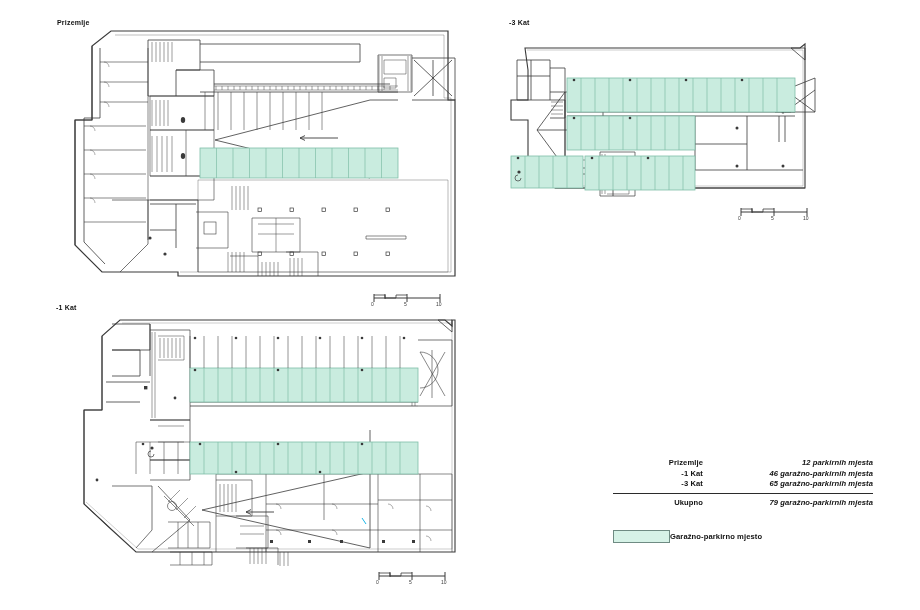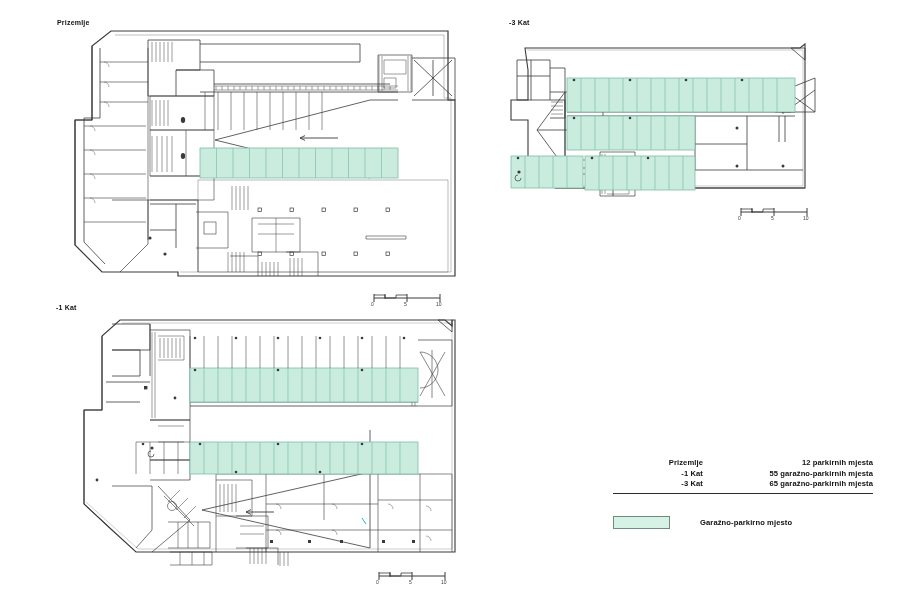--- a/index.html
+++ b/index.html
@@ -16,34 +16,34 @@
   }
   .plan-svg{display:block;}
   
   .legend{position:absolute;left:613px;top:458px;width:260px;}
   .legend-table{width:100%;border-collapse:collapse;}
   .legend-table td{
     font-size:7.6px;font-weight:bold;color:#111;
     padding:0 0 1.6px 0;vertical-align:top;white-space:nowrap;
     letter-spacing:.1px;
   }
-  .legend-table td.val{padding-left:0;}
+  .legend-table td.val{padding-left:0;font-style:italic;}
   .col-label{width:90px;}
   .rule{
     height:0;border-top:1px solid #2b2b2b;margin:3px 0 4px 0;width:100%;
   }
   .total-row td{font-size:7.6px;font-weight:bold;}
   .swatch-row{margin-top:22px;display:flex;align-items:center;}
   .swatch{
     width:57px;height:13px;background:#d6f2e7;
     border:1.4px solid #6f8b83;box-sizing:border-box;
   }
   .swatch-label{
     font-size:7.6px;font-weight:bold;color:#111;
-    margin-left:30px;white-space:nowrap;letter-spacing:.1px;
+    white-space:nowrap;letter-spacing:.1px;
   }
 </style>
 </head>
 <body>
 
 <div class="sheet">
 
   <div class="plan" style="left:0;top:0;">
     <div class="plan-title" style="left:57px;top:19px;">Prizemlje</div>
 
@@ -611,31 +611,39 @@
 
   <div class="legend">
     <table class="legend-table">
       <tbody>
         <tr>
           <td class="col-label">Prizemlje</td>
           <td class="val">12 parkirnih mjesta</td>
         </tr>
         <tr>
           <td class="col-label">-1 Kat</td>
-          <td class="val">55 garažno-parkirnih mjesta</td>
+          <td class="val">46 garažno-parkirnih mjesta</td>
         </tr>
         <tr>
           <td class="col-label">-3 Kat</td>
           <td class="val">65 garažno-parkirnih mjesta</td>
         </tr>
       </tbody>
     </table>
 
     <div class="rule"></div>
 
+    <table class="legend-table">
+      <tbody>
+        <tr class="total-row">
+          <td class="col-label">Ukupno</td>
+          <td class="val">79 garažno-parkirnih mjesta</td>
+        </tr>
+      </tbody>
+    </table>
 
     <div class="swatch-row">
       <div class="swatch"></div>
       <div class="swatch-label">Garažno-parkirno mjesto</div>
     </div>
   </div>
 
 </div>
 
 </body></html>

